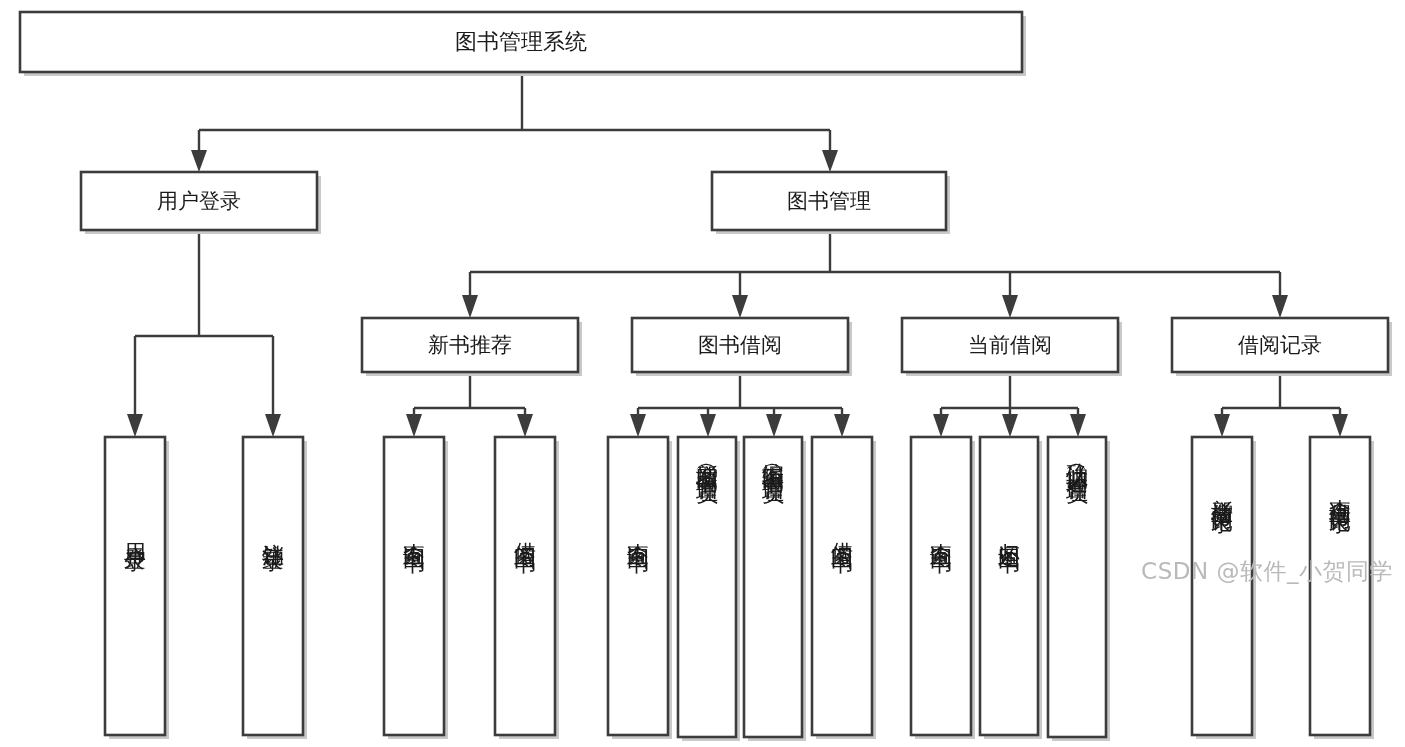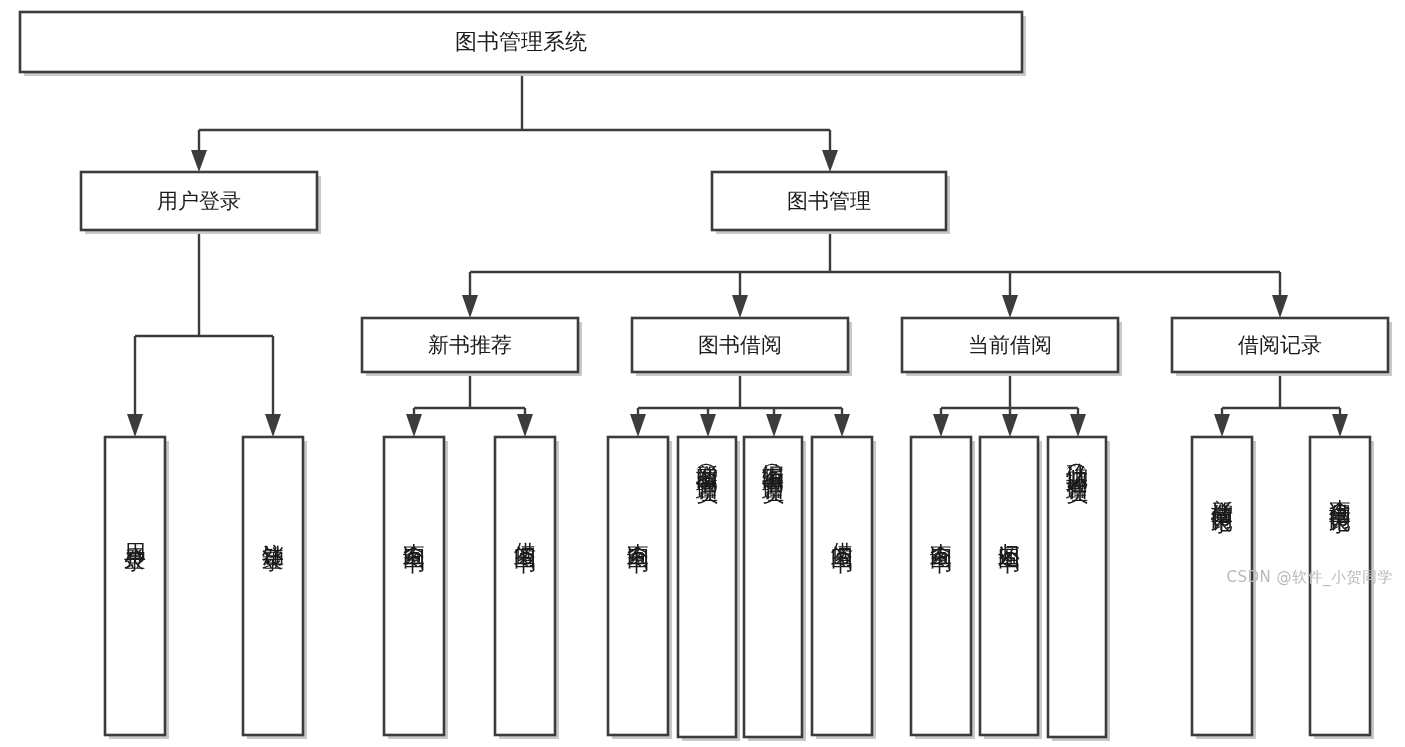--- a/index.html
+++ b/index.html
@@ -71,21 +71,21 @@
     letter-spacing: 3px;
     color: #1a1a1a;
     white-space: nowrap;
     text-align: center;
   }
   .watermark {
     position: absolute;
     right: 12px;
     bottom: 8px;
     font-family: "DejaVu Sans", "Liberation Sans", sans-serif;
-    font-size: 15px;
+    font-size: 23px;
     color: #b9b9b9;
     letter-spacing: 0.5px;
     white-space: nowrap;
   }
 </style>
 </head>
 <body>
 
 <div id="diagram-root">
 

